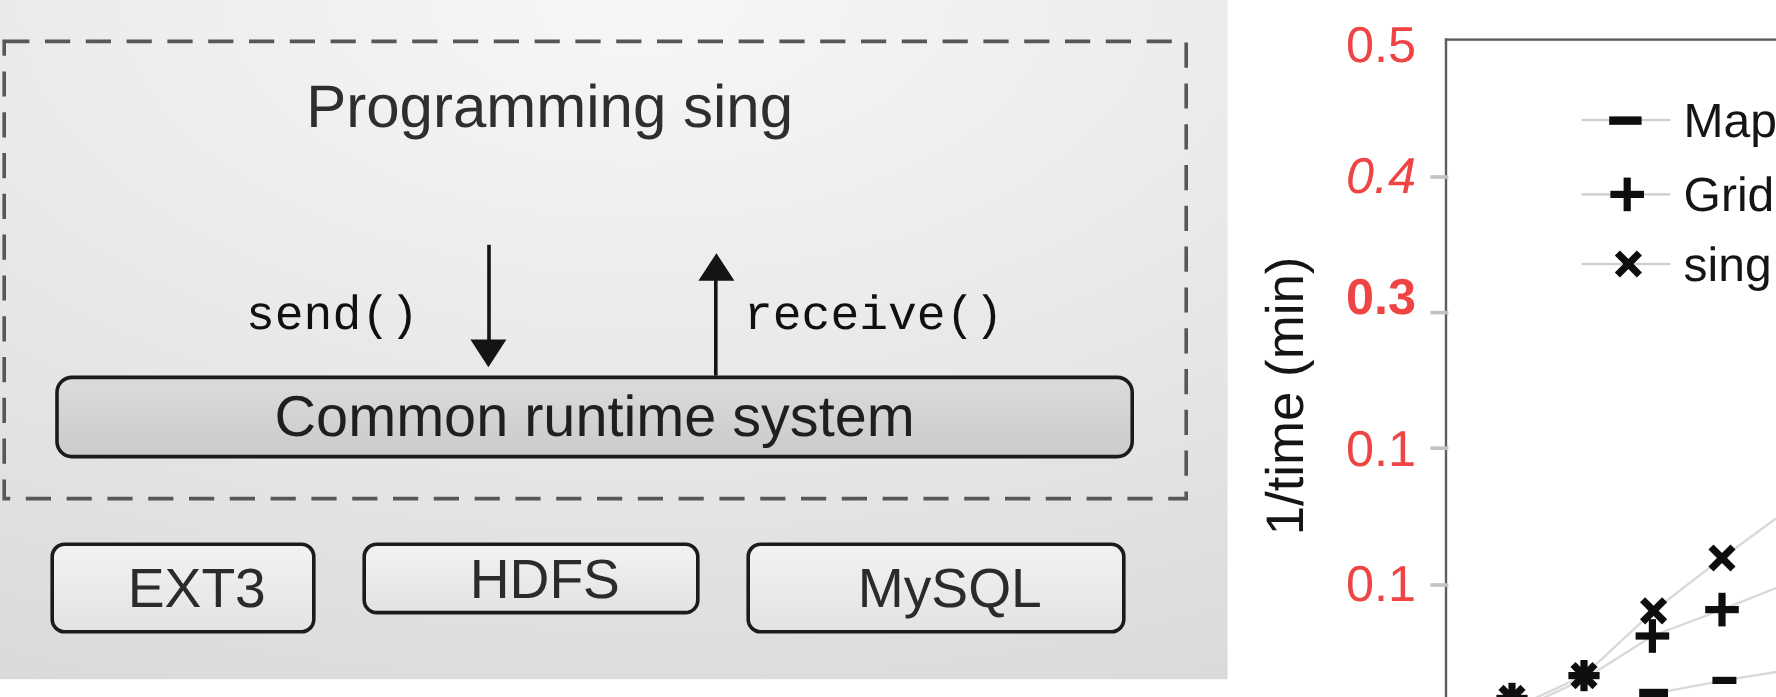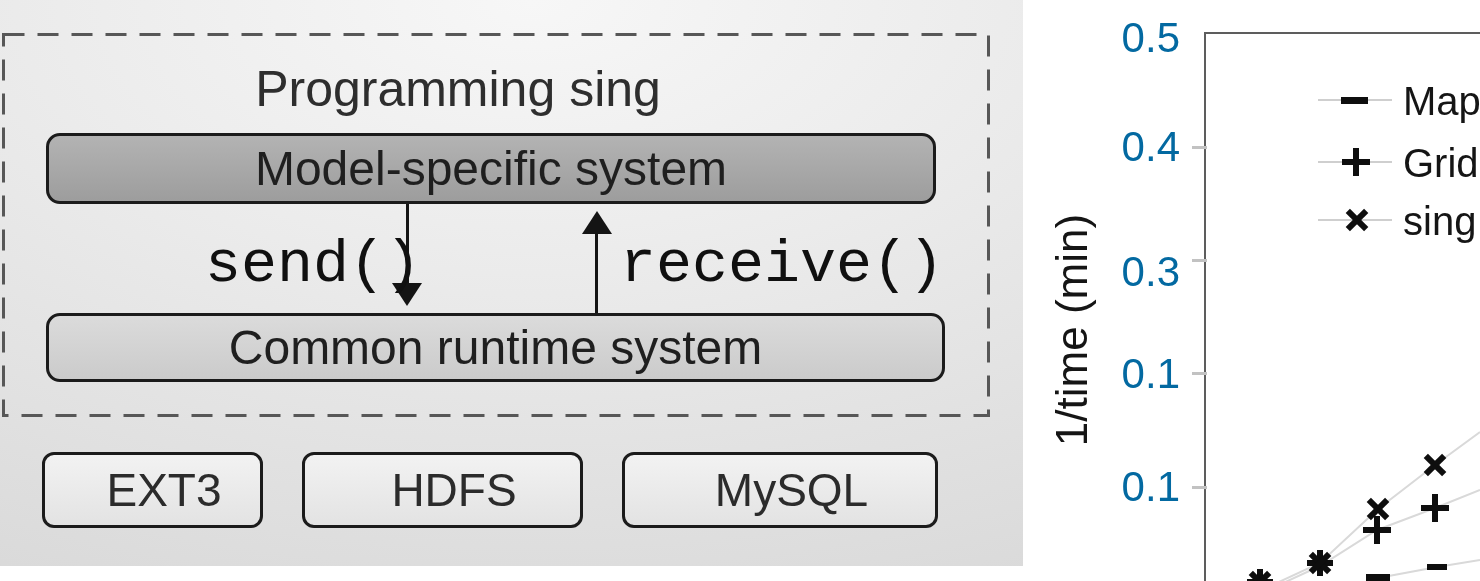--- a/index.html
+++ b/index.html
@@ -10,32 +10,32 @@
          background:radial-gradient(120% 115% at 52% 0%, #f7f7f7 0%, #ebebeb 42%, #d9d9d9 100%);}
   .box{position:absolute;box-sizing:border-box;border:3px solid #1b1b1b;border-radius:14px;
        display:flex;align-items:center;justify-content:center;color:#1f1f1f;}
   .box.model{background:linear-gradient(#b3b3b3,#9d9d9d);}
   .box.runtime{background:linear-gradient(#dbdbdb,#cbcbcb);}
   .box.storage{background:linear-gradient(#f2f2f2,#e3e3e3);border-radius:12px;color:#2b2b2b;}
   .diagram-title{position:absolute;font-size:50px;color:#2e2e2e;white-space:nowrap;
                  transform:translateX(-50%);}
   .boxlabel{font-size:48px;white-space:nowrap;}
   .storagelabel{font-size:46px;white-space:nowrap;margin-left:23px;}
-  .codelabel{position:absolute;font-family:"Liberation Mono",monospace;font-size:60px;
+  .codelabel{position:absolute;font-family:"Liberation Mono",monospace;font-size:40px;
              color:#101010;white-space:nowrap;line-height:56px;}
   .vline{position:absolute;width:3px;background:#141414;}
   .tri-down{position:absolute;width:0;height:0;border-left:15px solid transparent;
             border-right:15px solid transparent;border-top:23px solid #141414;}
   .tri-up{position:absolute;width:0;height:0;border-left:15px solid transparent;
           border-right:15px solid transparent;border-bottom:23px solid #141414;}
   
   .axisline{position:absolute;background:#5d5d5d;}
   .ytick{position:absolute;width:15px;height:3px;background:#c2c2c2;}
   .yticklabel{position:absolute;left:1080px;width:100px;text-align:right;
-              font-size:42px;color:#0369a1;line-height:42px;}
+              font-size:42px;color:#ef4444;line-height:42px;}
   .ylabel{position:absolute;left:1072px;top:330px;transform:translate(-50%,-50%) rotate(-90deg);
           font-size:44px;color:#151515;white-space:nowrap;}
   .legendlabel{position:absolute;left:1403px;font-size:40px;color:#151515;
                line-height:40px;white-space:nowrap;}
   .faintline{position:absolute;height:2px;background:#cfcfcf;}
   
   .pmark{position:absolute;}
   .pmark::before{content:"";position:absolute;left:0;right:0;top:50%;height:6px;
                  margin-top:-3px;background:#0e0e0e;}
   .pmark::after{content:"";position:absolute;top:0;bottom:0;left:50%;width:6px;
@@ -51,60 +51,57 @@
 <div id="stage">
 
   <div id="panel">
 
     <svg style="position:absolute;left:0;top:31px;" width="992" height="388">
       <rect x="3.5" y="3.5" width="985" height="381" fill="none" stroke="#575757" stroke-width="3" stroke-dasharray="21 13"></rect>
     </svg>
 
     <div class="diagram-title" style="left:458px;top:60px;">Programming sing</div>
 
-    <div class="box model" style="left:46px;top:133px;width:890px;height:71px;">
-      <span class="boxlabel">Model-specific system</span>
-    </div>
 
     <div class="vline" style="left:406px;top:204px;height:81px;"></div>
     <div class="tri-down" style="left:392px;top:283px;"></div>
     <span class="codelabel" style="left:205px;top:237px;">send()</span>
 
     <div class="tri-up" style="left:582px;top:211px;"></div>
     <div class="vline" style="left:595px;top:232px;height:81px;"></div>
     <span class="codelabel" style="left:620px;top:237px;">receive()</span>
 
     <div class="box runtime" style="left:46px;top:313px;width:899px;height:69px;">
       <span class="boxlabel">Common runtime system</span>
     </div>
 
     <div class="box storage" style="left:42px;top:452px;width:221px;height:76px;">
       <span class="storagelabel">EXT3</span>
     </div>
-    <div class="box storage" style="left:302px;top:452px;width:281px;height:76px;">
+    <div class="box storage" style="left:302px;top:452px;width:281px;height:60px;">
       <span class="storagelabel">HDFS</span>
     </div>
     <div class="box storage" style="left:622px;top:452px;width:316px;height:76px;">
       <span class="storagelabel">MySQL</span>
     </div>
   </div>
 
   <div>
 
     <div class="axisline" style="left:1204px;top:32px;width:2px;height:549px;"></div>
     <div class="axisline" style="left:1204px;top:32px;width:276px;height:2px;"></div>
 
     <div class="ytick" style="left:1192px;top:146px;"></div>
     <div class="ytick" style="left:1192px;top:259px;"></div>
     <div class="ytick" style="left:1192px;top:372px;"></div>
     <div class="ytick" style="left:1192px;top:486px;"></div>
 
     <div class="yticklabel" style="top:17px;">0.5</div>
-    <div class="yticklabel" style="top:126px;">0.4</div>
-    <div class="yticklabel" style="top:251px;">0.3</div>
+    <div class="yticklabel" style="top:126px;font-style:italic;">0.4</div>
+    <div class="yticklabel" style="top:227px;font-weight:bold;">0.3</div>
     <div class="yticklabel" style="top:353px;">0.1</div>
     <div class="yticklabel" style="top:466px;">0.1</div>
 
     <div class="ylabel">1/time (min)</div>
 
     <div>
       <div class="faintline" style="left:1318px;top:99px;width:74px;"></div>
       <div class="faintline" style="left:1318px;top:161px;width:74px;"></div>
       <div class="faintline" style="left:1318px;top:219px;width:74px;"></div>
 

